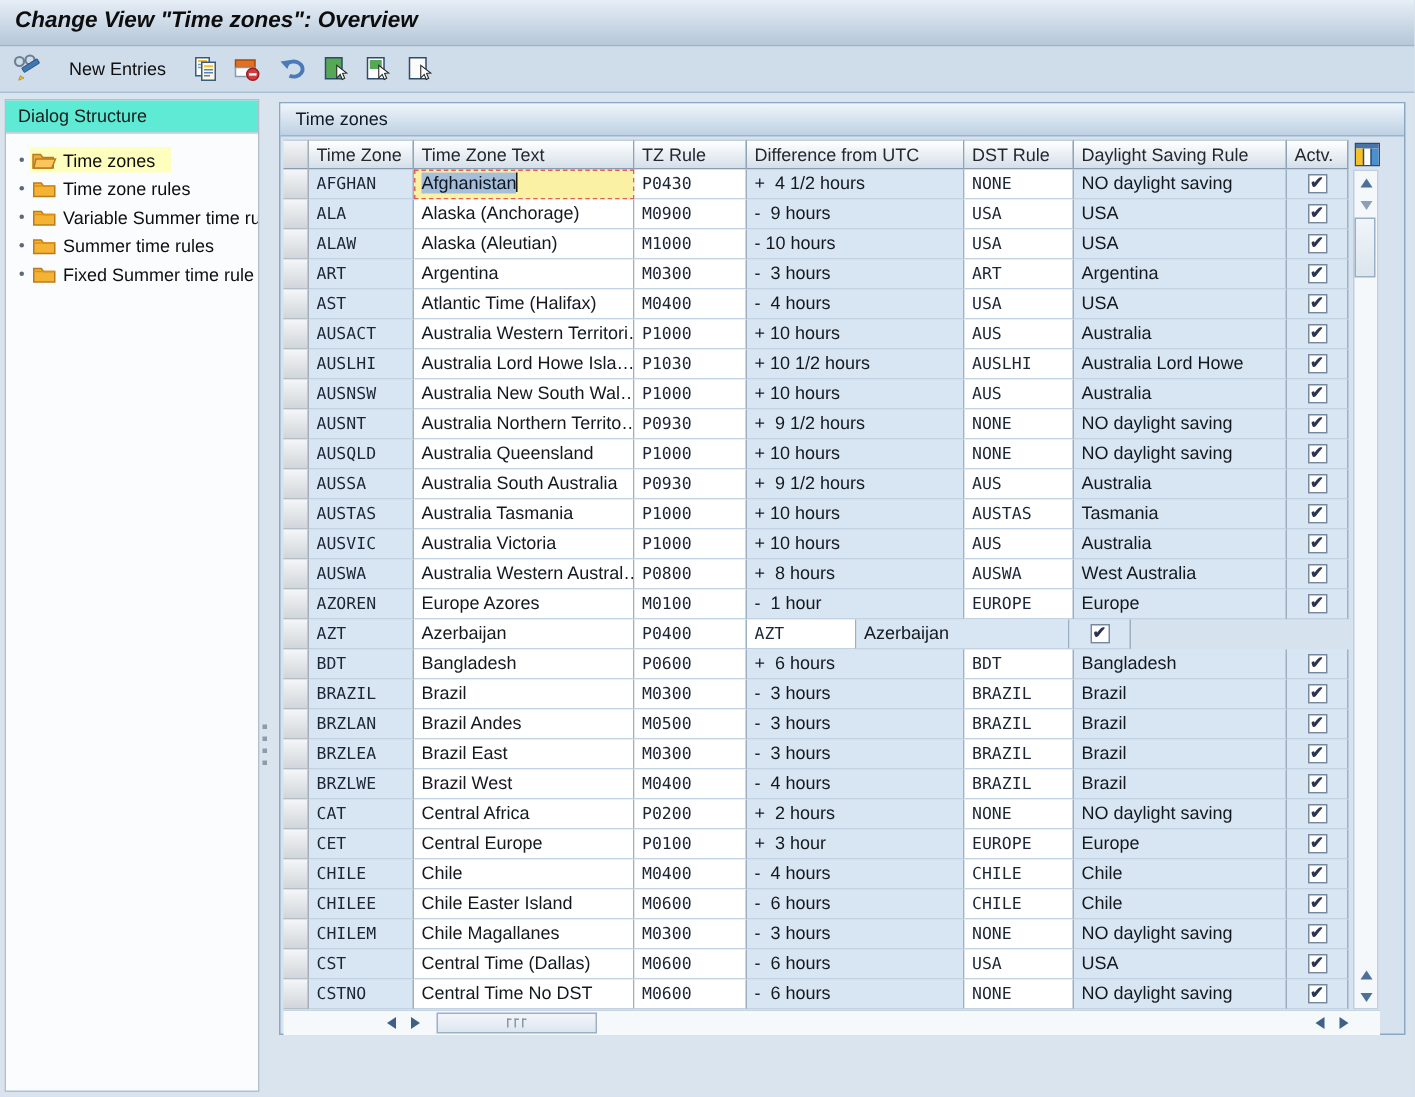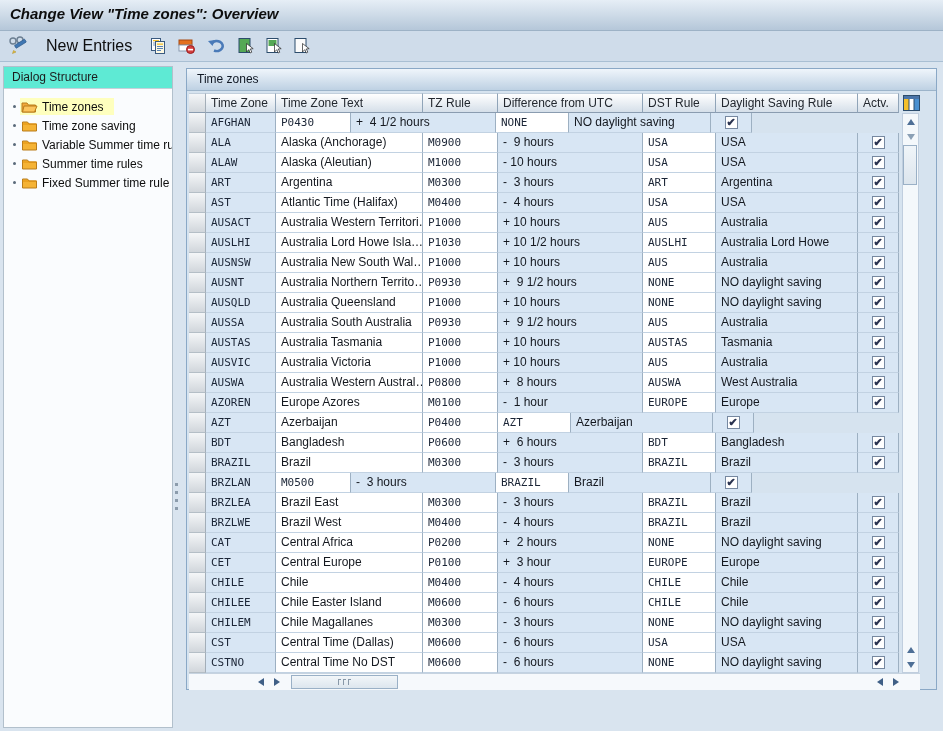--- a/index.html
+++ b/index.html
@@ -9,21 +9,21 @@
   
   .titlebar{position:absolute;left:0;top:0;width:943px;height:30px;
     background:linear-gradient(#e6eef6,#b5c7d9);border-bottom:1px solid #9db2c6;}
   .titlebar .ttext{position:absolute;left:10px;top:5px;font-size:15px;font-weight:bold;
     font-style:italic;color:#0d0d0d;}
   
   .toolbar{position:absolute;left:0;top:31px;width:943px;height:30px;background:#cfdceа;
     background:#cfdcea;border-bottom:1px solid #a9bfd3;display:flex;align-items:center;}
   .tbtn{background:transparent;border:none;padding:0;margin:0;height:24px;display:flex;
     align-items:center;justify-content:center;cursor:default;}
-  .tbtn.text{font-family:"Liberation Sans",sans-serif;font-size:16px;color:#0e0e0e;padding:0 4px;}
+  .tbtn.text{font-family:"Liberation Sans",sans-serif;font-size:12px;color:#0e0e0e;padding:0 4px;}
   
   .sidebar{position:absolute;left:3px;top:66px;width:170px;height:662px;background:#fafcfe;
     border:1px solid #b2c0cc;box-sizing:border-box;}
   .sb-header{height:21px;background:#5eead4;border-bottom:1px solid #c5d0da;font-size:12px;
     color:#1c1c1c;line-height:21px;padding-left:8px;}
   .tree{padding:8px 0 0 4px;}
   .titem{height:19px;display:flex;align-items:center;font-size:12px;color:#0e0e0e;white-space:nowrap;overflow:hidden;}
   .dot{width:3px;height:3px;border-radius:50%;background:#5a6a7a;margin:0 4px 0 5px;flex:none;}
   .hl{display:flex;align-items:center;height:17px;padding:0 10px 0 1px;}
   .hl.sel{background:#feffbe;}
@@ -165,21 +165,21 @@
         <span>Time zones</span>
       </span>
     </div>
     <div class="titem">
       <span class="dot"></span>
       <span class="hl">
         <svg width="17" height="14" viewBox="0 0 17 14">
           <path d="M1.5 3 h5 l1.5 2 h7.5 v7 h-14 Z" fill="#f5b335" stroke="#b97c1b"></path>
           <path d="M1.5 5 h14" stroke="#e2920f"></path>
         </svg>
-        <span>Time zone saving</span>
+        <span>Time zone rules</span>
       </span>
     </div>
     <div class="titem">
       <span class="dot"></span>
       <span class="hl">
         <svg width="17" height="14" viewBox="0 0 17 14">
           <path d="M1.5 3 h5 l1.5 2 h7.5 v7 h-14 Z" fill="#f5b335" stroke="#b97c1b"></path>
           <path d="M1.5 5 h14" stroke="#e2920f"></path>
         </svg>
         <span>Variable Summer time ru</span>
@@ -236,20 +236,21 @@
       <rect x="1" y="4" width="5" height="11" fill="#f5c02a"></rect>
       <rect x="11" y="4" width="5" height="11" fill="#4a90d0"></rect>
       <path d="M6 4 v11 M11 4 v11" stroke="#2c4c6c"></path>
     </svg>
   </button>
 
   <div class="tbody" id="tbody">
       <div class="trow">
         <div class="sel-cell"></div>
         <div class="cell c0 code bg-blue">AFGHAN</div>
+        <div class="cell c1 bg-white edit"><span class="seltext">Afghanistan</span><span class="caret"></span></div>
         <div class="cell c2 code bg-white">P0430</div>
         <div class="cell c3 bg-blue">+  4 1/2 hours</div>
         <div class="cell c4 code bg-white">NONE</div>
         <div class="cell c5 bg-blue">NO daylight saving</div>
         <div class="cell c6 cb-cell bg-blue"><div class="checkbox">✔</div></div>
       </div>
       <div class="trow">
         <div class="sel-cell"></div>
         <div class="cell c0 code bg-blue">ALA</div>
         <div class="cell c1 bg-white">Alaska (Anchorage)</div>
@@ -414,20 +415,21 @@
         <div class="cell c1 bg-white">Brazil</div>
         <div class="cell c2 code bg-white">M0300</div>
         <div class="cell c3 bg-blue">-  3 hours</div>
         <div class="cell c4 code bg-white">BRAZIL</div>
         <div class="cell c5 bg-blue">Brazil</div>
         <div class="cell c6 cb-cell bg-blue"><div class="checkbox">✔</div></div>
       </div>
       <div class="trow">
         <div class="sel-cell"></div>
         <div class="cell c0 code bg-blue">BRZLAN</div>
+        <div class="cell c1 bg-white">Brazil Andes</div>
         <div class="cell c2 code bg-white">M0500</div>
         <div class="cell c3 bg-blue">-  3 hours</div>
         <div class="cell c4 code bg-white">BRAZIL</div>
         <div class="cell c5 bg-blue">Brazil</div>
         <div class="cell c6 cb-cell bg-blue"><div class="checkbox">✔</div></div>
       </div>
       <div class="trow">
         <div class="sel-cell"></div>
         <div class="cell c0 code bg-blue">BRZLEA</div>
         <div class="cell c1 bg-white">Brazil East</div>

